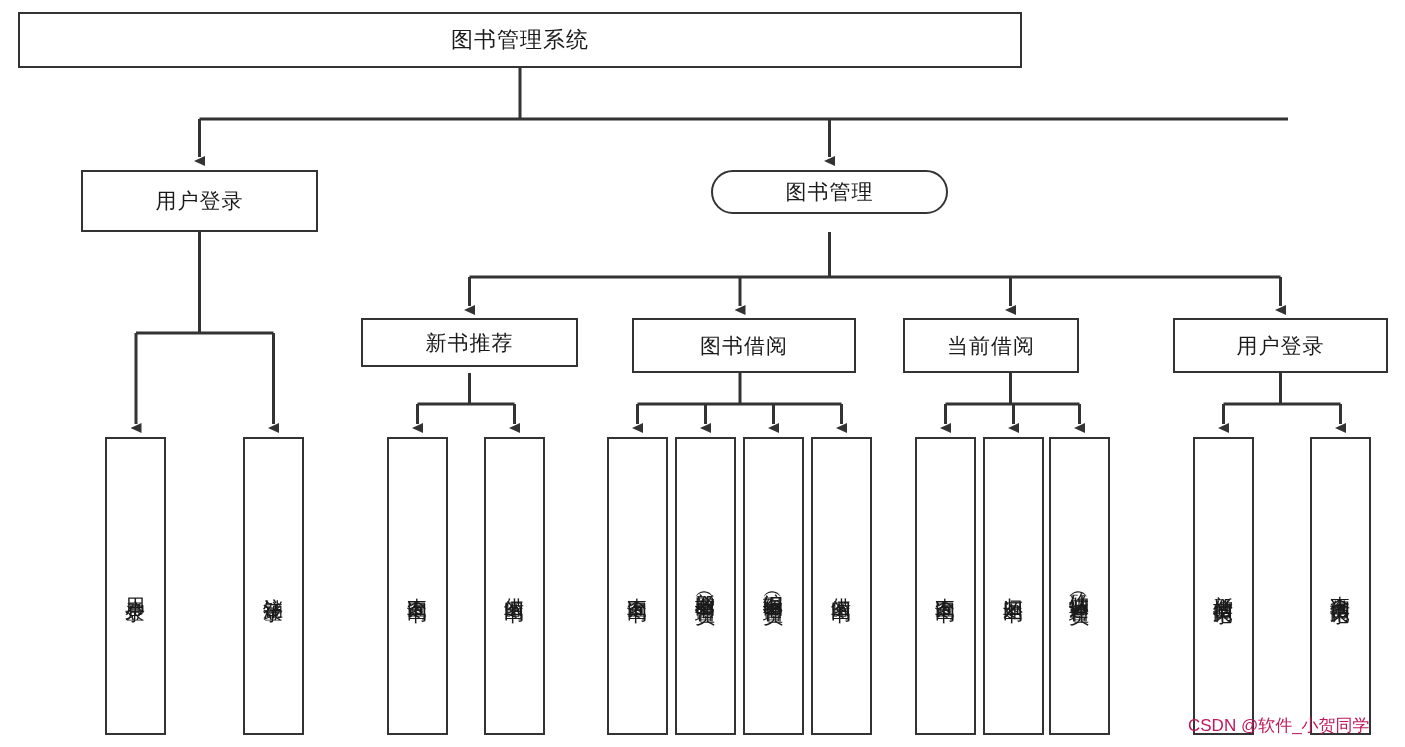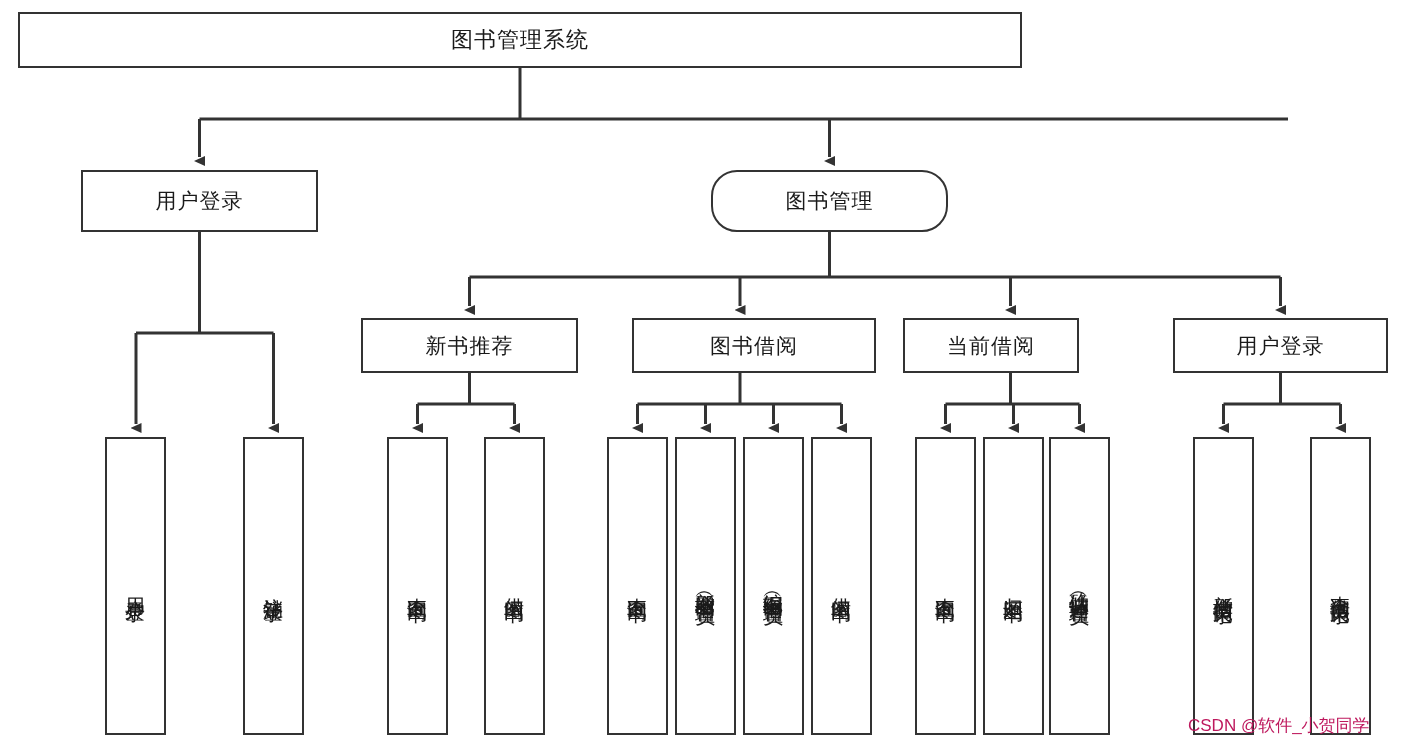--- a/index.html
+++ b/index.html
@@ -124,28 +124,28 @@
     </g>
   </svg>
 
   <div class="node horiz root" id="node-root" style="left: 18px; top: 12px; width: 1004px; height: 56px;">
     <span>图书管理系统</span>
   </div>
 
   <div class="node horiz" id="node-l2-0" style="left: 81px; top: 170px; width: 237px; height: 62px;">
     <span>用户登录</span>
   </div>
-  <div class="node horiz" id="node-l2-1" style="left: 711px; top: 170px; width: 237px; height: 62px; border-radius: 26px;">
+  <div class="node horiz" id="node-l2-1" style="left: 711px; top: 170px; width: 237px; height: 44px; border-radius: 26px;">
     <span>图书管理</span>
   </div>
 
-  <div class="node horiz" id="node-l3-0" style="left: 361px; top: 318px; width: 217px; height: 55px;">
+  <div class="node horiz" id="node-l3-0" style="left: 361px; top: 318px; width: 217px; height: 49px;">
     <span>新书推荐</span>
   </div>
-  <div class="node horiz" id="node-l3-1" style="left: 632px; top: 318px; width: 244px; height: 55px;">
+  <div class="node horiz" id="node-l3-1" style="left: 632px; top: 318px; width: 224px; height: 55px;">
     <span>图书借阅</span>
   </div>
   <div class="node horiz" id="node-l3-2" style="left: 903px; top: 318px; width: 176px; height: 55px;">
     <span>当前借阅</span>
   </div>
   <div class="node horiz" id="node-l3-3" style="left: 1173px; top: 318px; width: 215px; height: 55px;">
     <span>用户登录</span>
   </div>
 
   <div class="node leaf" id="node-leaf-0" style="left: 105px; top: 437px; width: 61px; height: 298px;">

